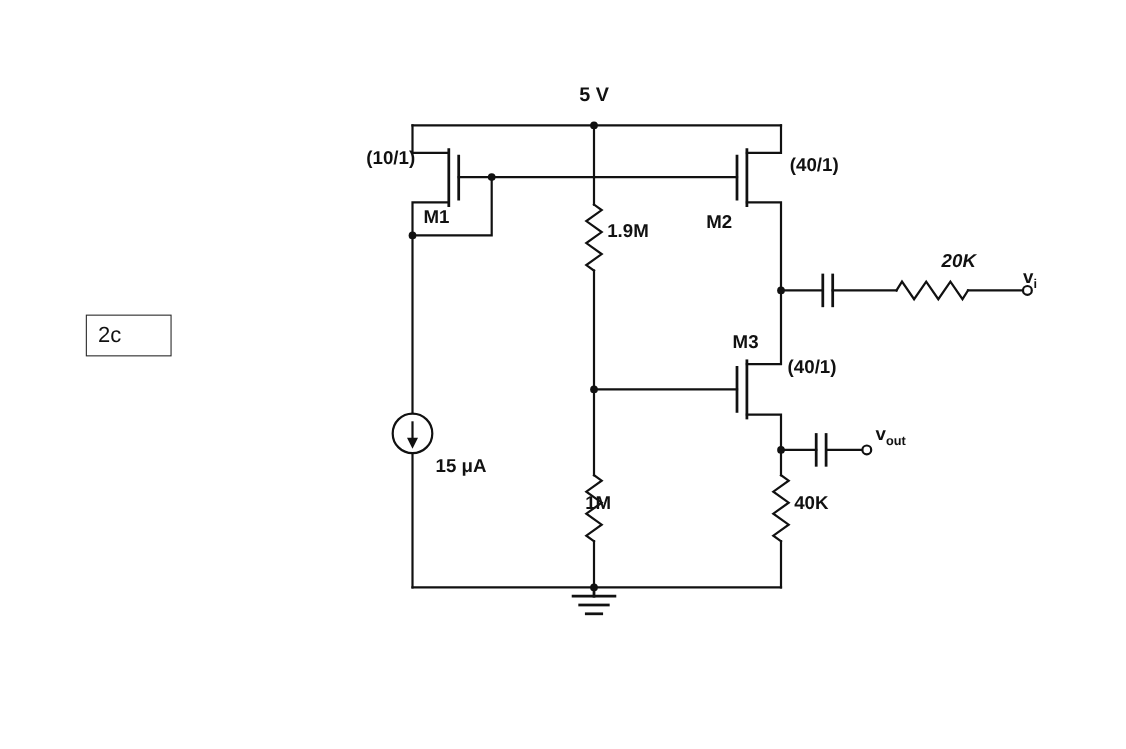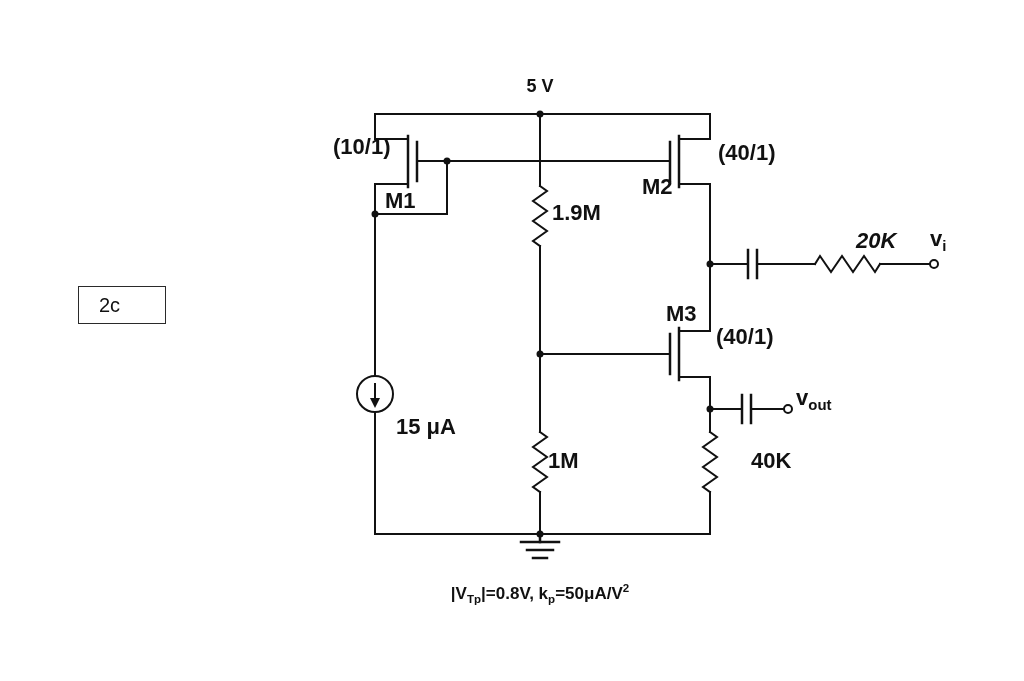--- a/index.html
+++ b/index.html
@@ -18,41 +18,41 @@
   }
   .schem {
     position: absolute;
     left: 0;
     top: 0;
   }
   .lbl {
     position: absolute;
     color: #111111;
     font-weight: bold;
-    font-size: 22px;
+    font-size: 17px;
     line-height: 1.15;
     white-space: nowrap;
   }
   .lbl sub { font-size: 0.68em; }
   .supply {
     font-size: 18px;
     text-align: center;
   }
   .figbox {
     position: absolute;
     left: 78px;
     top: 262px;
     width: 66px;
     height: 36px;
     border: 1.6px solid #2a2a2a;
     color: #111111;
     font-size: 20px;
     font-weight: normal;
     line-height: 36px;
-    padding-left: 20px;
+    padding-left: 10px;
   }
   .formula {
     position: absolute;
     left: 330px;
     top: 558px;
     width: 420px;
     text-align: center;
     color: #111111;
     font-weight: bold;
     font-size: 17px;
@@ -182,44 +182,41 @@
     </g>
   </svg>
 
   <div class="lbl supply" style="left:505px; top:52px; width:70px;">5 V</div>
 
   <div class="lbl" style="left:333px; top:110px;">(10/1)</div>
   <div class="lbl" style="left:385px; top:164px;">M1</div>
 
   <div class="lbl" style="left:552px; top:176px;">1.9M</div>
 
-  <div class="lbl" style="left:642px; top:150px;">M2</div>
+  <div class="lbl" style="left:642px; top:168px;">M2</div>
   <div class="lbl" style="left:718px; top:116px;">(40/1)</div>
 
   <div class="lbl" style="left:856px; top:204px;font-style:italic;">20K</div>
 
-  <div class="lbl" style="left:930px; top:202px;text-align:right;">
+  <div class="lbl" style="left:930px; top:218px;text-align:right;">
     <span>v</span><sub>i</sub>
   </div>
 
   <div class="lbl" style="left:666px; top:277px;">M3</div>
   <div class="lbl" style="left:716px; top:300px;">(40/1)</div>
 
   <div class="lbl" style="left:396px; top:390px;">15 μA</div>
 
   <div class="lbl" style="left:796px; top:361px;">
     <span>v</span><sub>out</sub>
   </div>
 
-  <div class="lbl" style="left:548px; top:424px;">1M</div>
-  <div class="lbl" style="left:751px; top:424px;text-align:center;">40K</div>
+  <div class="lbl" style="left:532px; top:424px;">1M</div>
+  <div class="lbl" style="left:722px; top:424px;text-align:center;">40K</div>
 
   <div class="figbox">
     <span>2c</span>
   </div>
 
-  <div class="formula">
-    <span>|V</span><sub>Tp</sub><span>|=0.8V, k</span><sub>p</sub><span>=50μA/V</span><sup>2</sup>
-  </div>
 
   <div class="page-rule"></div>
 
 </div>
 
 </body></html>

